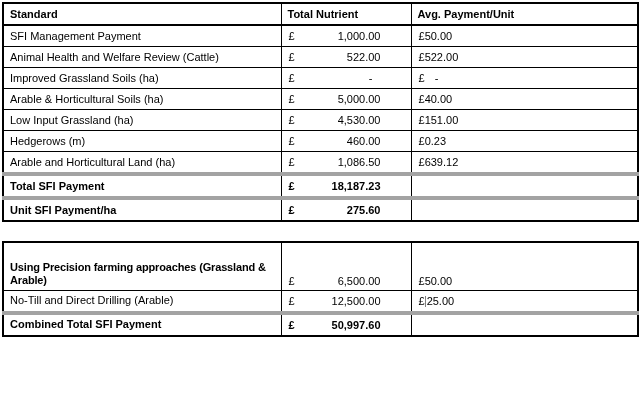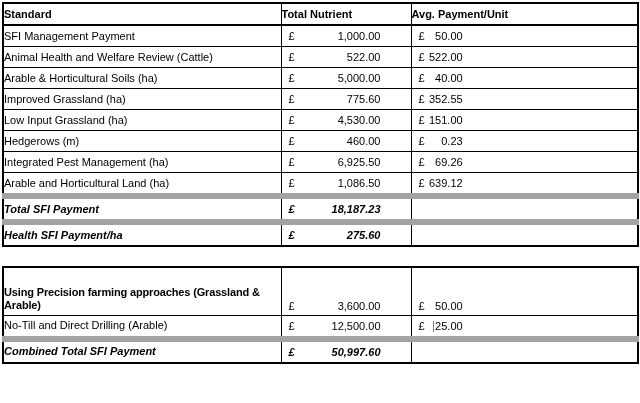--- a/index.html
+++ b/index.html
@@ -13,29 +13,29 @@
     border-collapse:collapse;table-layout:fixed;width:635px;
     border:2px solid #000;
   }
   #precision-table{margin-top:19px;}
   th,td{
     border:1px solid #000;height:20px;padding:0;
     vertical-align:middle;overflow:hidden;white-space:nowrap;
   }
   thead th{
     border-bottom:2px solid #000;text-align:left;
-    font-weight:bold;
-  }
-  .lbl{padding-left:0;white-space:normal;line-height:13px;}
+    padding-left:6px;font-weight:bold;
+  }
+  .lbl{padding-left:6px;white-space:normal;line-height:13px;}
   .b{font-weight:bold;}
-  tr.total td{border-top:6px solid #a3a3a3;font-style:italic;}
+  tr.total td{border-top:4px solid #a3a3a3;}
   .mw{display:flex;align-items:center;}
   .c2 .mw{justify-content:space-between;padding:0 30px 0 7px;}
   .c3 .mw{padding-left:7px;}
-  .c3 .num{width:38px;text-align:right;}
+  .c3 .num{width:38px;}
   .c2 .num.dash{padding-right:8px;}
   .c3 .num.dash{text-align:left;padding-left:10px;}
   tr.tall{height:48px;}
   tr.tall td{vertical-align:bottom;padding-bottom:3px;}
   tr.tall .lbl{letter-spacing:-0.15px;padding-top:2px;}
   .caret{
     display:inline-block;width:1px;height:11px;background:#808080;
     vertical-align:-2px;margin-right:1px;
   }
 </style>
@@ -82,50 +82,50 @@
             </div>
           </td>
           <td class="money c3">
             <div class="mw">
               <span class="cur">£</span>
               <span class="num">522.00</span>
             </div>
           </td>
         </tr>
         <tr class="">
+          <td class="lbl">Improved Grassland Soils (ha)</td>
+          <td class="money c2">
+            <div class="mw">
+              <span class="cur">£</span>
+              <span class="num dash">-</span>
+            </div>
+          </td>
+          <td class="money c3">
+            <div class="mw">
+              <span class="cur">£</span>
+              <span class="num dash">-</span>
+            </div>
+          </td>
+        </tr>
+        <tr class="">
           <td class="lbl">Arable &amp; Horticultural Soils (ha)</td>
           <td class="money c2">
             <div class="mw">
               <span class="cur">£</span>
               <span class="num">5,000.00</span>
             </div>
           </td>
           <td class="money c3">
             <div class="mw">
               <span class="cur">£</span>
               <span class="num">40.00</span>
             </div>
           </td>
         </tr>
         <tr class="">
-          <td class="lbl">Improved Grassland (ha)</td>
-          <td class="money c2">
-            <div class="mw">
-              <span class="cur">£</span>
-              <span class="num">775.60</span>
-            </div>
-          </td>
-          <td class="money c3">
-            <div class="mw">
-              <span class="cur">£</span>
-              <span class="num">352.55</span>
-            </div>
-          </td>
-        </tr>
-        <tr class="">
           <td class="lbl">Low Input Grassland (ha)</td>
           <td class="money c2">
             <div class="mw">
               <span class="cur">£</span>
               <span class="num">4,530.00</span>
             </div>
           </td>
           <td class="money c3">
             <div class="mw">
               <span class="cur">£</span>
@@ -138,35 +138,20 @@
           <td class="money c2">
             <div class="mw">
               <span class="cur">£</span>
               <span class="num">460.00</span>
             </div>
           </td>
           <td class="money c3">
             <div class="mw">
               <span class="cur">£</span>
               <span class="num">0.23</span>
-            </div>
-          </td>
-        </tr>
-        <tr class="">
-          <td class="lbl">Integrated Pest Management (ha)</td>
-          <td class="money c2">
-            <div class="mw">
-              <span class="cur">£</span>
-              <span class="num">6,925.50</span>
-            </div>
-          </td>
-          <td class="money c3">
-            <div class="mw">
-              <span class="cur">£</span>
-              <span class="num">69.26</span>
             </div>
           </td>
         </tr>
         <tr class="">
           <td class="lbl">Arable and Horticultural Land (ha)</td>
           <td class="money c2">
             <div class="mw">
               <span class="cur">£</span>
               <span class="num">1,086.50</span>
             </div>
@@ -182,21 +167,21 @@
           <td class="lbl b">Total SFI Payment</td>
           <td class="money c2 b">
             <div class="mw">
               <span class="cur">£</span>
               <span class="num">18,187.23</span>
             </div>
           </td>
           <td class="money c3"></td>
         </tr>
         <tr class="total">
-          <td class="lbl b">Health SFI Payment/ha</td>
+          <td class="lbl b">Unit SFI Payment/ha</td>
           <td class="money c2 b">
             <div class="mw">
               <span class="cur">£</span>
               <span class="num">275.60</span>
             </div>
           </td>
           <td class="money c3"></td>
         </tr>
       </tbody>
   </table>
@@ -206,21 +191,21 @@
         <col style="width:278px">
         <col style="width:130px">
         <col style="width:227px">
       </colgroup>
     <tbody id="precision-body">
         <tr class=" tall">
           <td class="lbl b">Using Precision farming approaches (Grassland &amp; Arable)</td>
           <td class="money c2">
             <div class="mw">
               <span class="cur">£</span>
-              <span class="num">3,600.00</span>
+              <span class="num">6,500.00</span>
             </div>
           </td>
           <td class="money c3">
             <div class="mw">
               <span class="cur">£</span>
               <span class="num">50.00</span>
             </div>
           </td>
         </tr>
         <tr class="">

